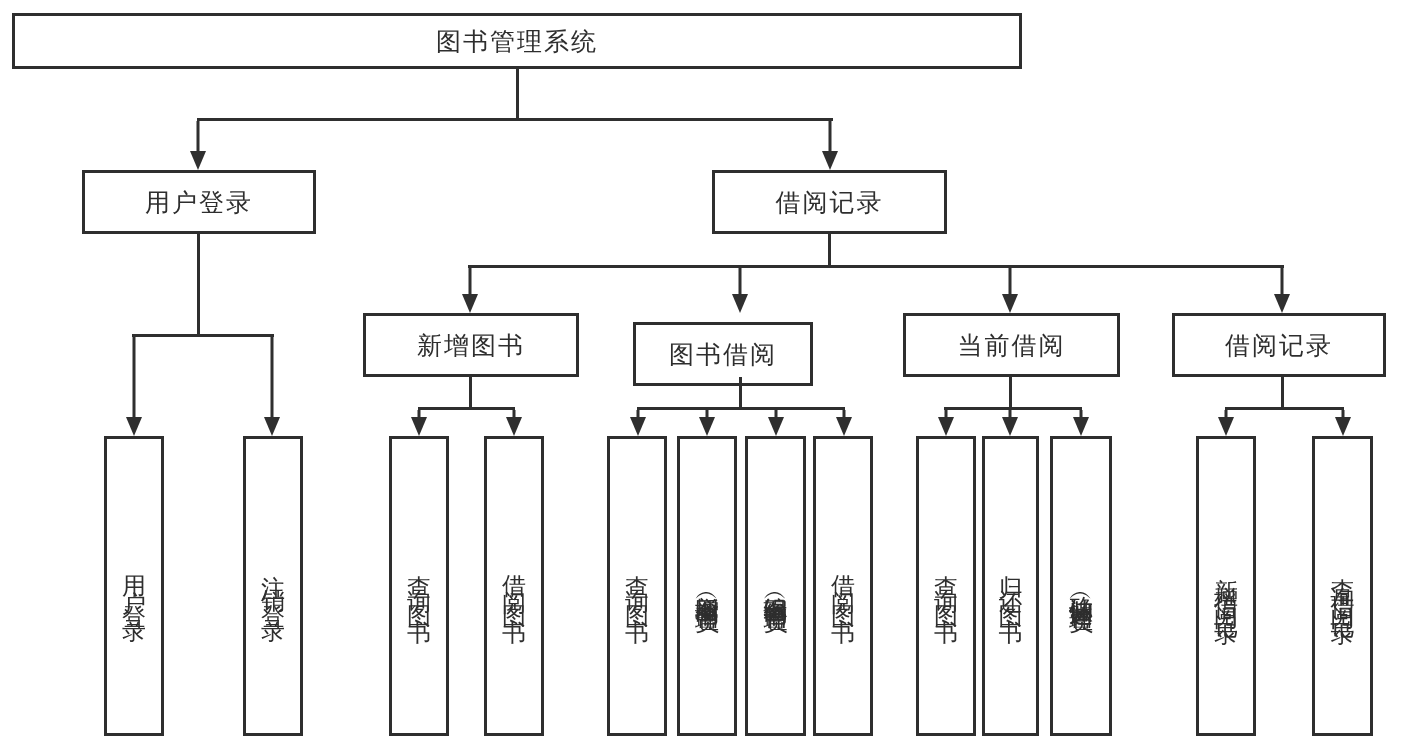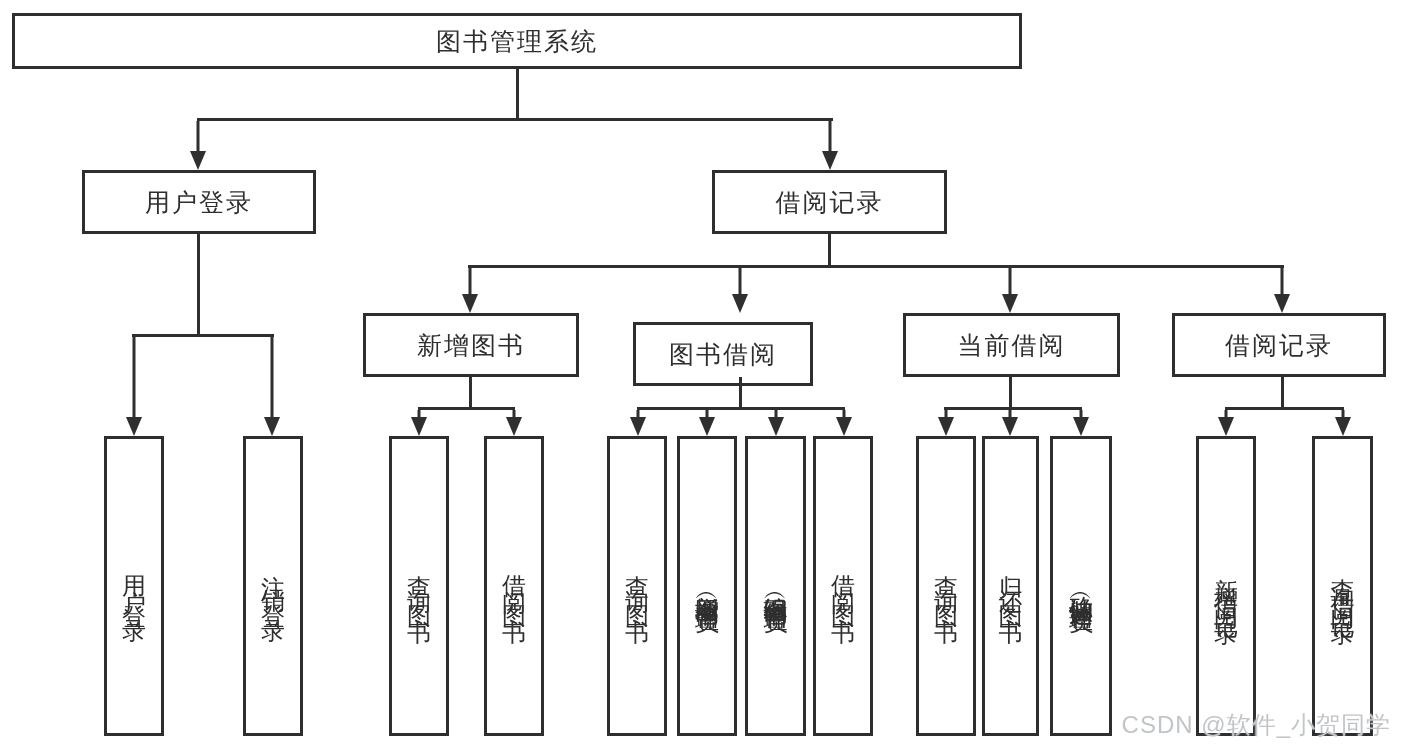--- a/index.html
+++ b/index.html
@@ -157,15 +157,14 @@
     <span class="vtext sp-tight">确认归还（管理员）</span>
   </div>
 
   <div class="vnode" style="left:1196px; top:436px; width:60px; height:300px;">
     <span class="vtext sp-mid">新增借阅记录</span>
   </div>
   <div class="vnode" style="left:1312px; top:436px; width:61px; height:300px;">
     <span class="vtext sp-mid">查询借阅记录</span>
   </div>
 
-  <div class="watermark">CSDN @软件_小贺同学</div>
 
 </div>
 
 </body></html>

